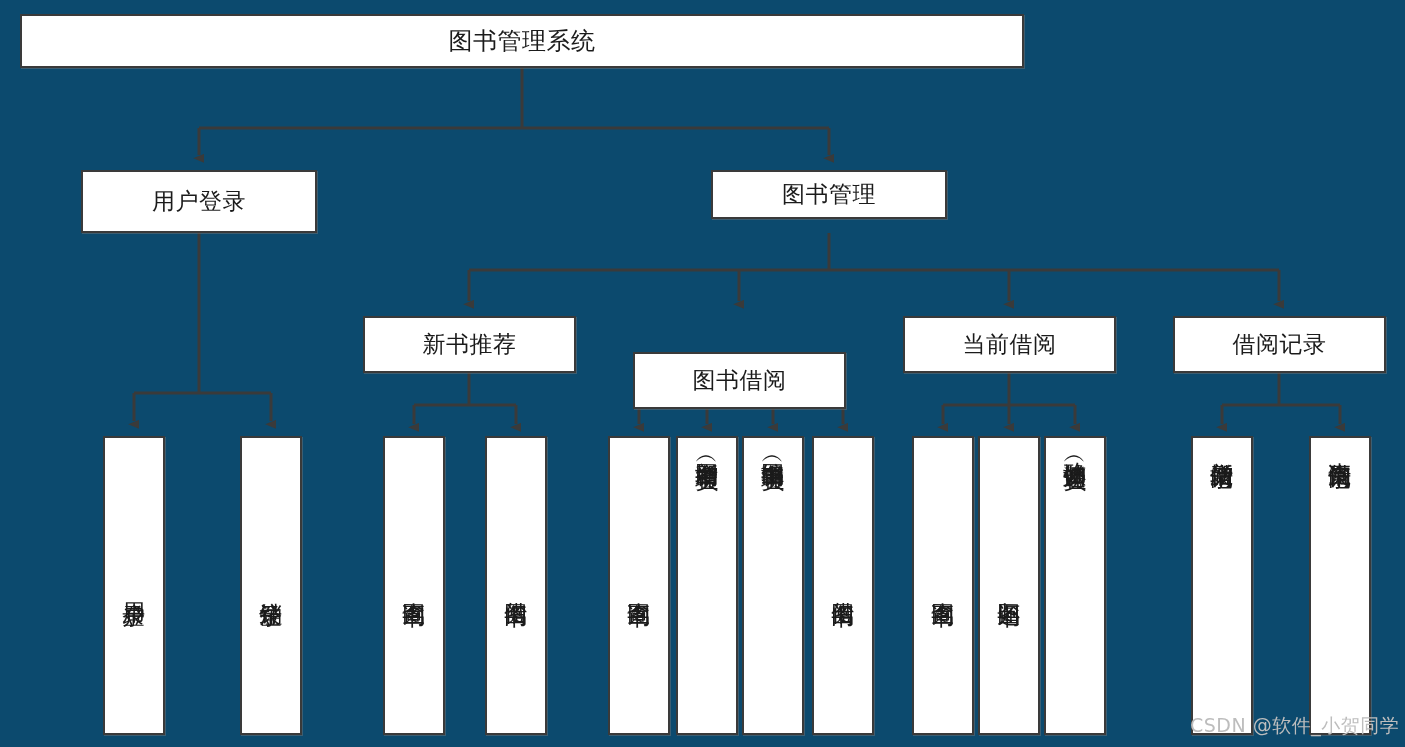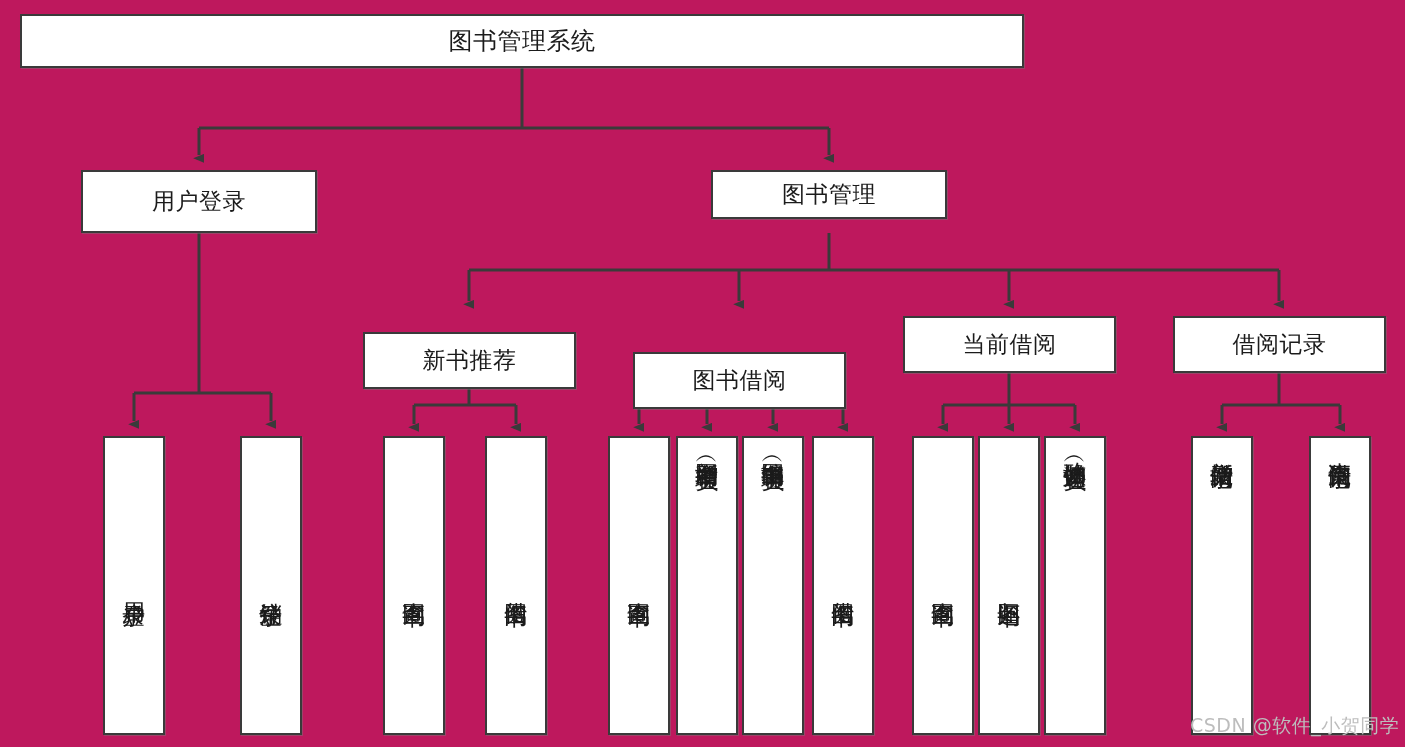--- a/index.html
+++ b/index.html
@@ -8,21 +8,21 @@
     padding: 0;
     background: #ffffff;
   }
   body {
     font-family: "DejaVu Sans", "Liberation Sans", sans-serif;
   }
   #canvas {
     position: relative;
     width: 1405px;
     height: 747px;
-    background: #be185d;
+    background: #0c4a6e;
     overflow: hidden;
   }
   #edges {
     position: absolute;
     left: 0;
     top: 0;
     width: 1405px;
     height: 747px;
     pointer-events: none;
   }
@@ -135,21 +135,21 @@
   </div>
 
   <div class="node horizontal" style="left:81px; top:170px; width:236px; height:63px;">
     <span class="lbl">用户登录</span>
   </div>
 
   <div class="node horizontal" style="left:711px; top:170px; width:236px; height:49px;">
     <span class="lbl">图书管理</span>
   </div>
 
-  <div class="node horizontal" style="left:363px; top:332px; width:213px; height:57px;justify-content:center;">
+  <div class="node horizontal" style="left:363px; top:316px; width:213px; height:57px;justify-content:center;">
     <span class="lbl">新书推荐</span>
   </div>
 
   <div class="node horizontal" style="left:633px; top:316px; width:213px; height:57px;margin-top:36px;">
     <span class="lbl">图书借阅</span>
   </div>
 
   <div class="node horizontal" style="left:1173px; top:316px; width:213px; height:57px;">
     <span class="lbl">借阅记录</span>
   </div>

